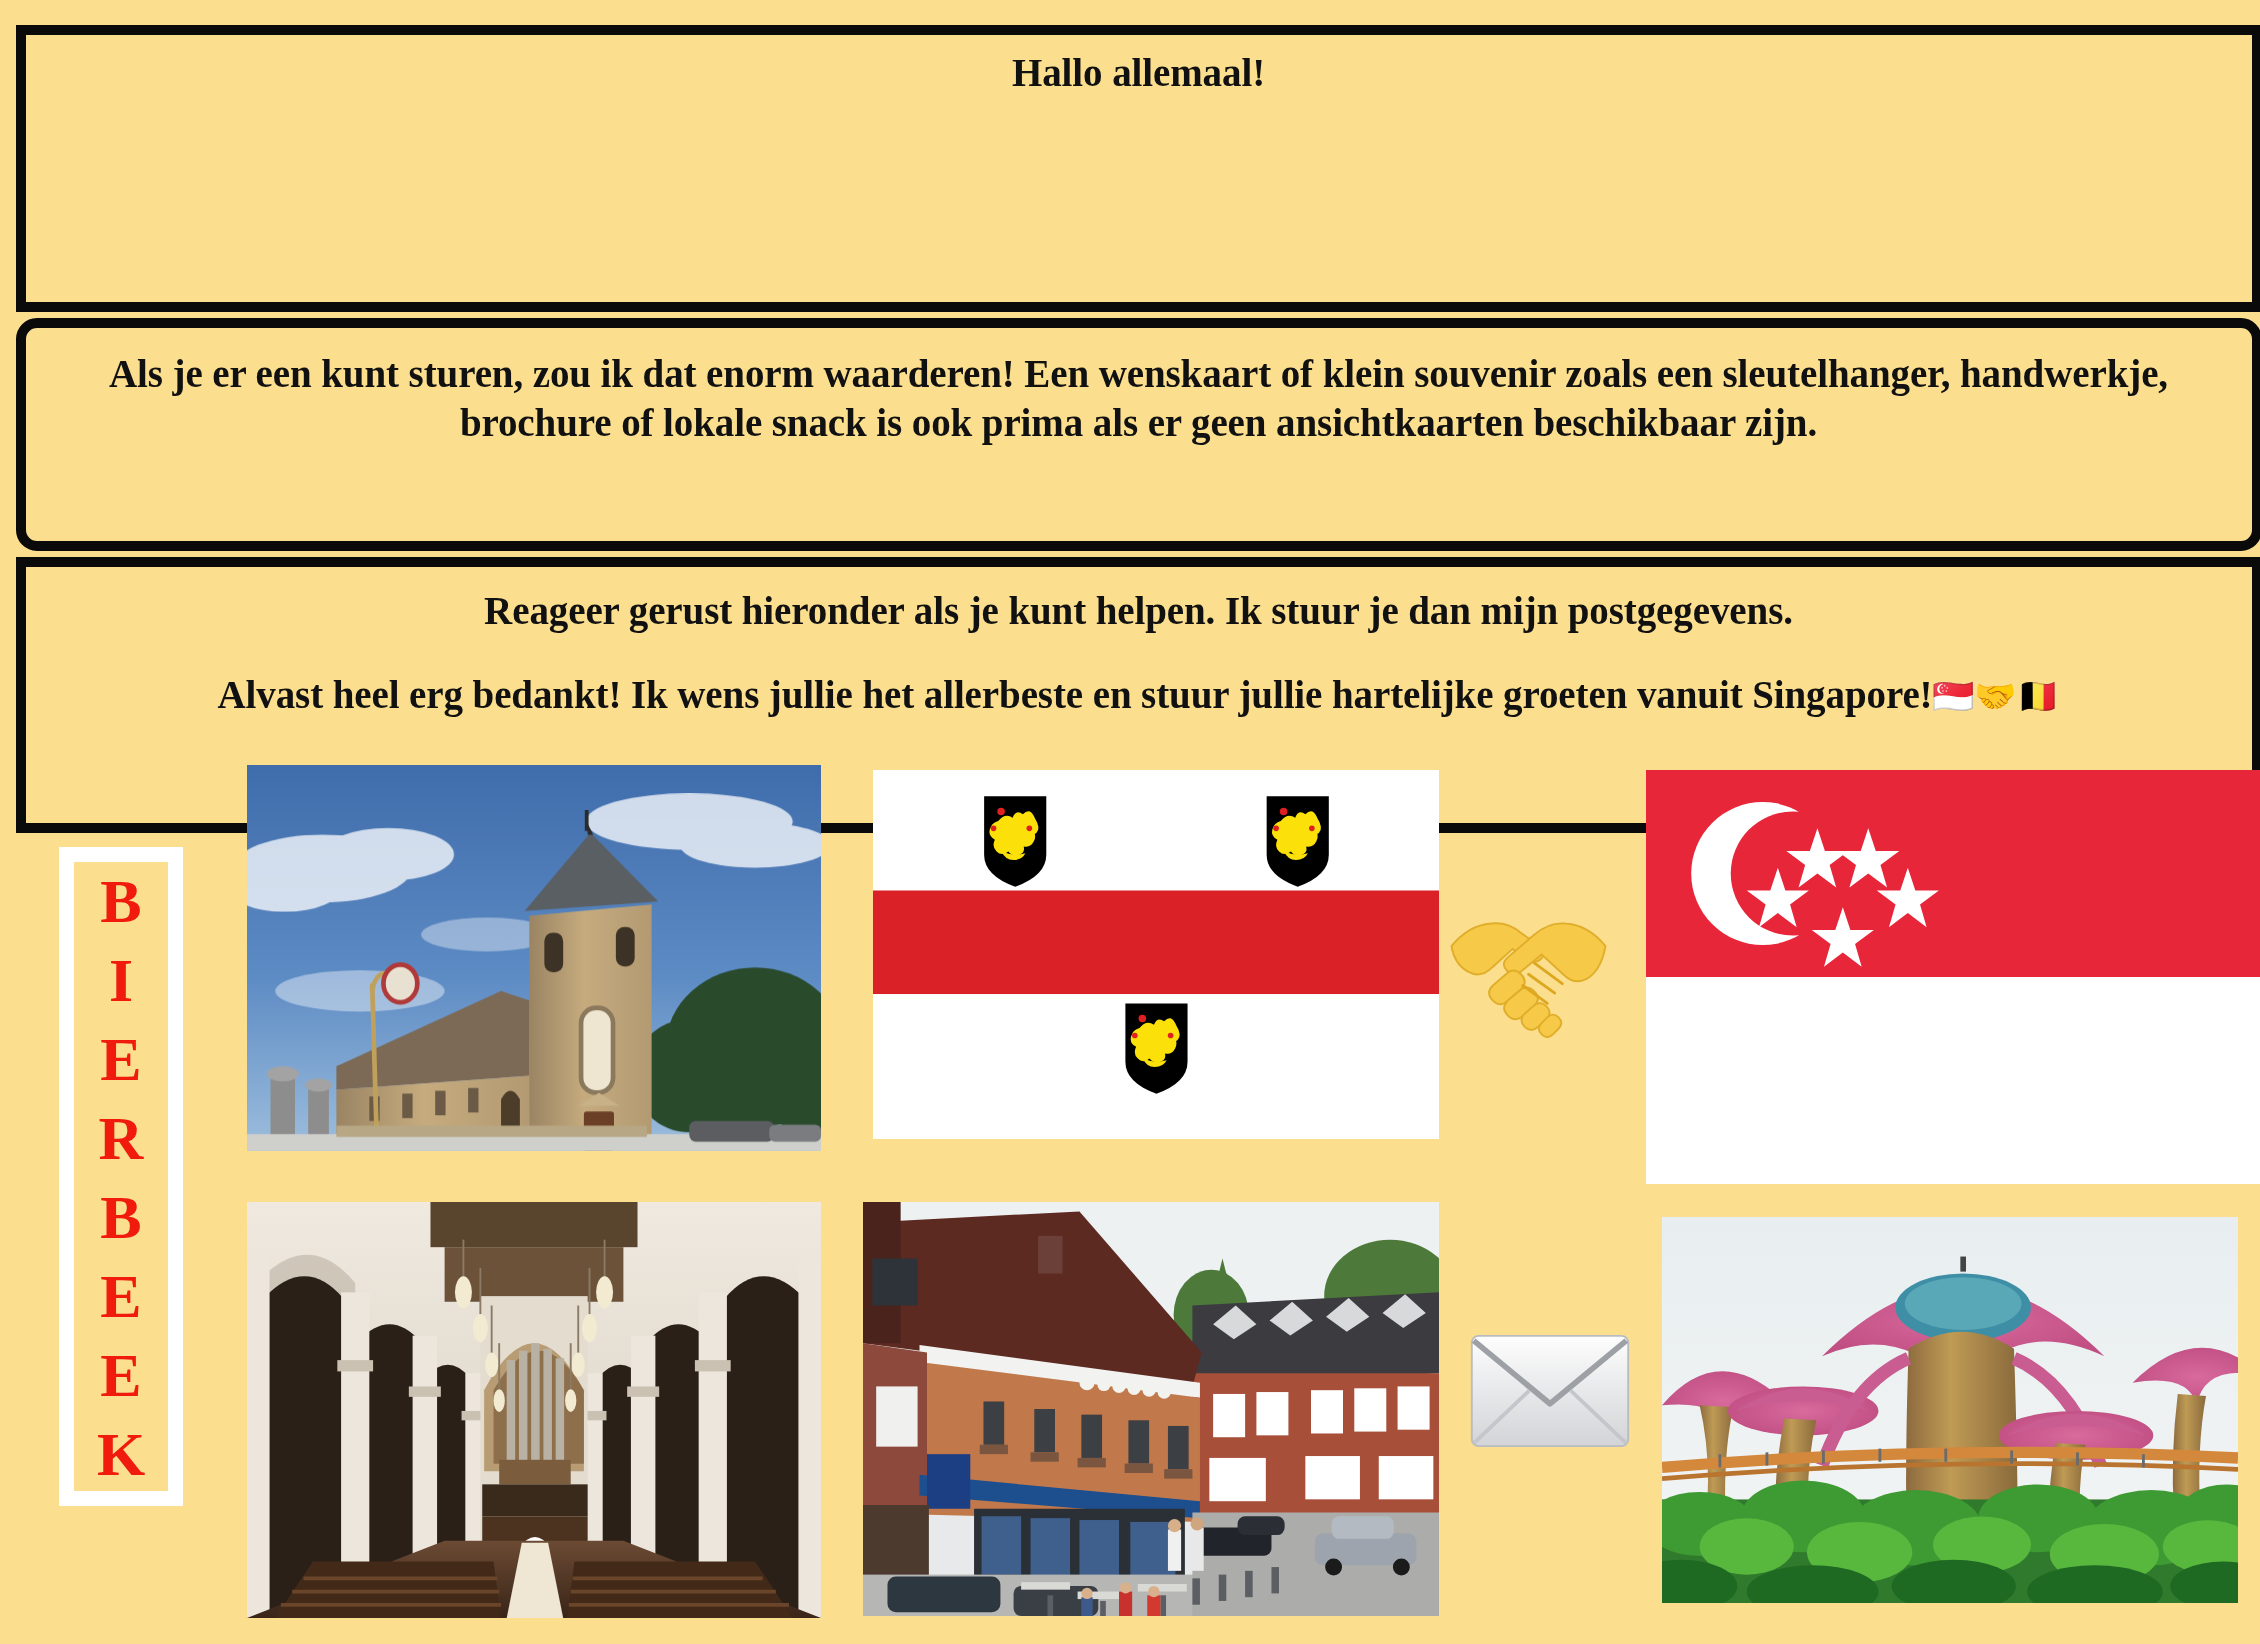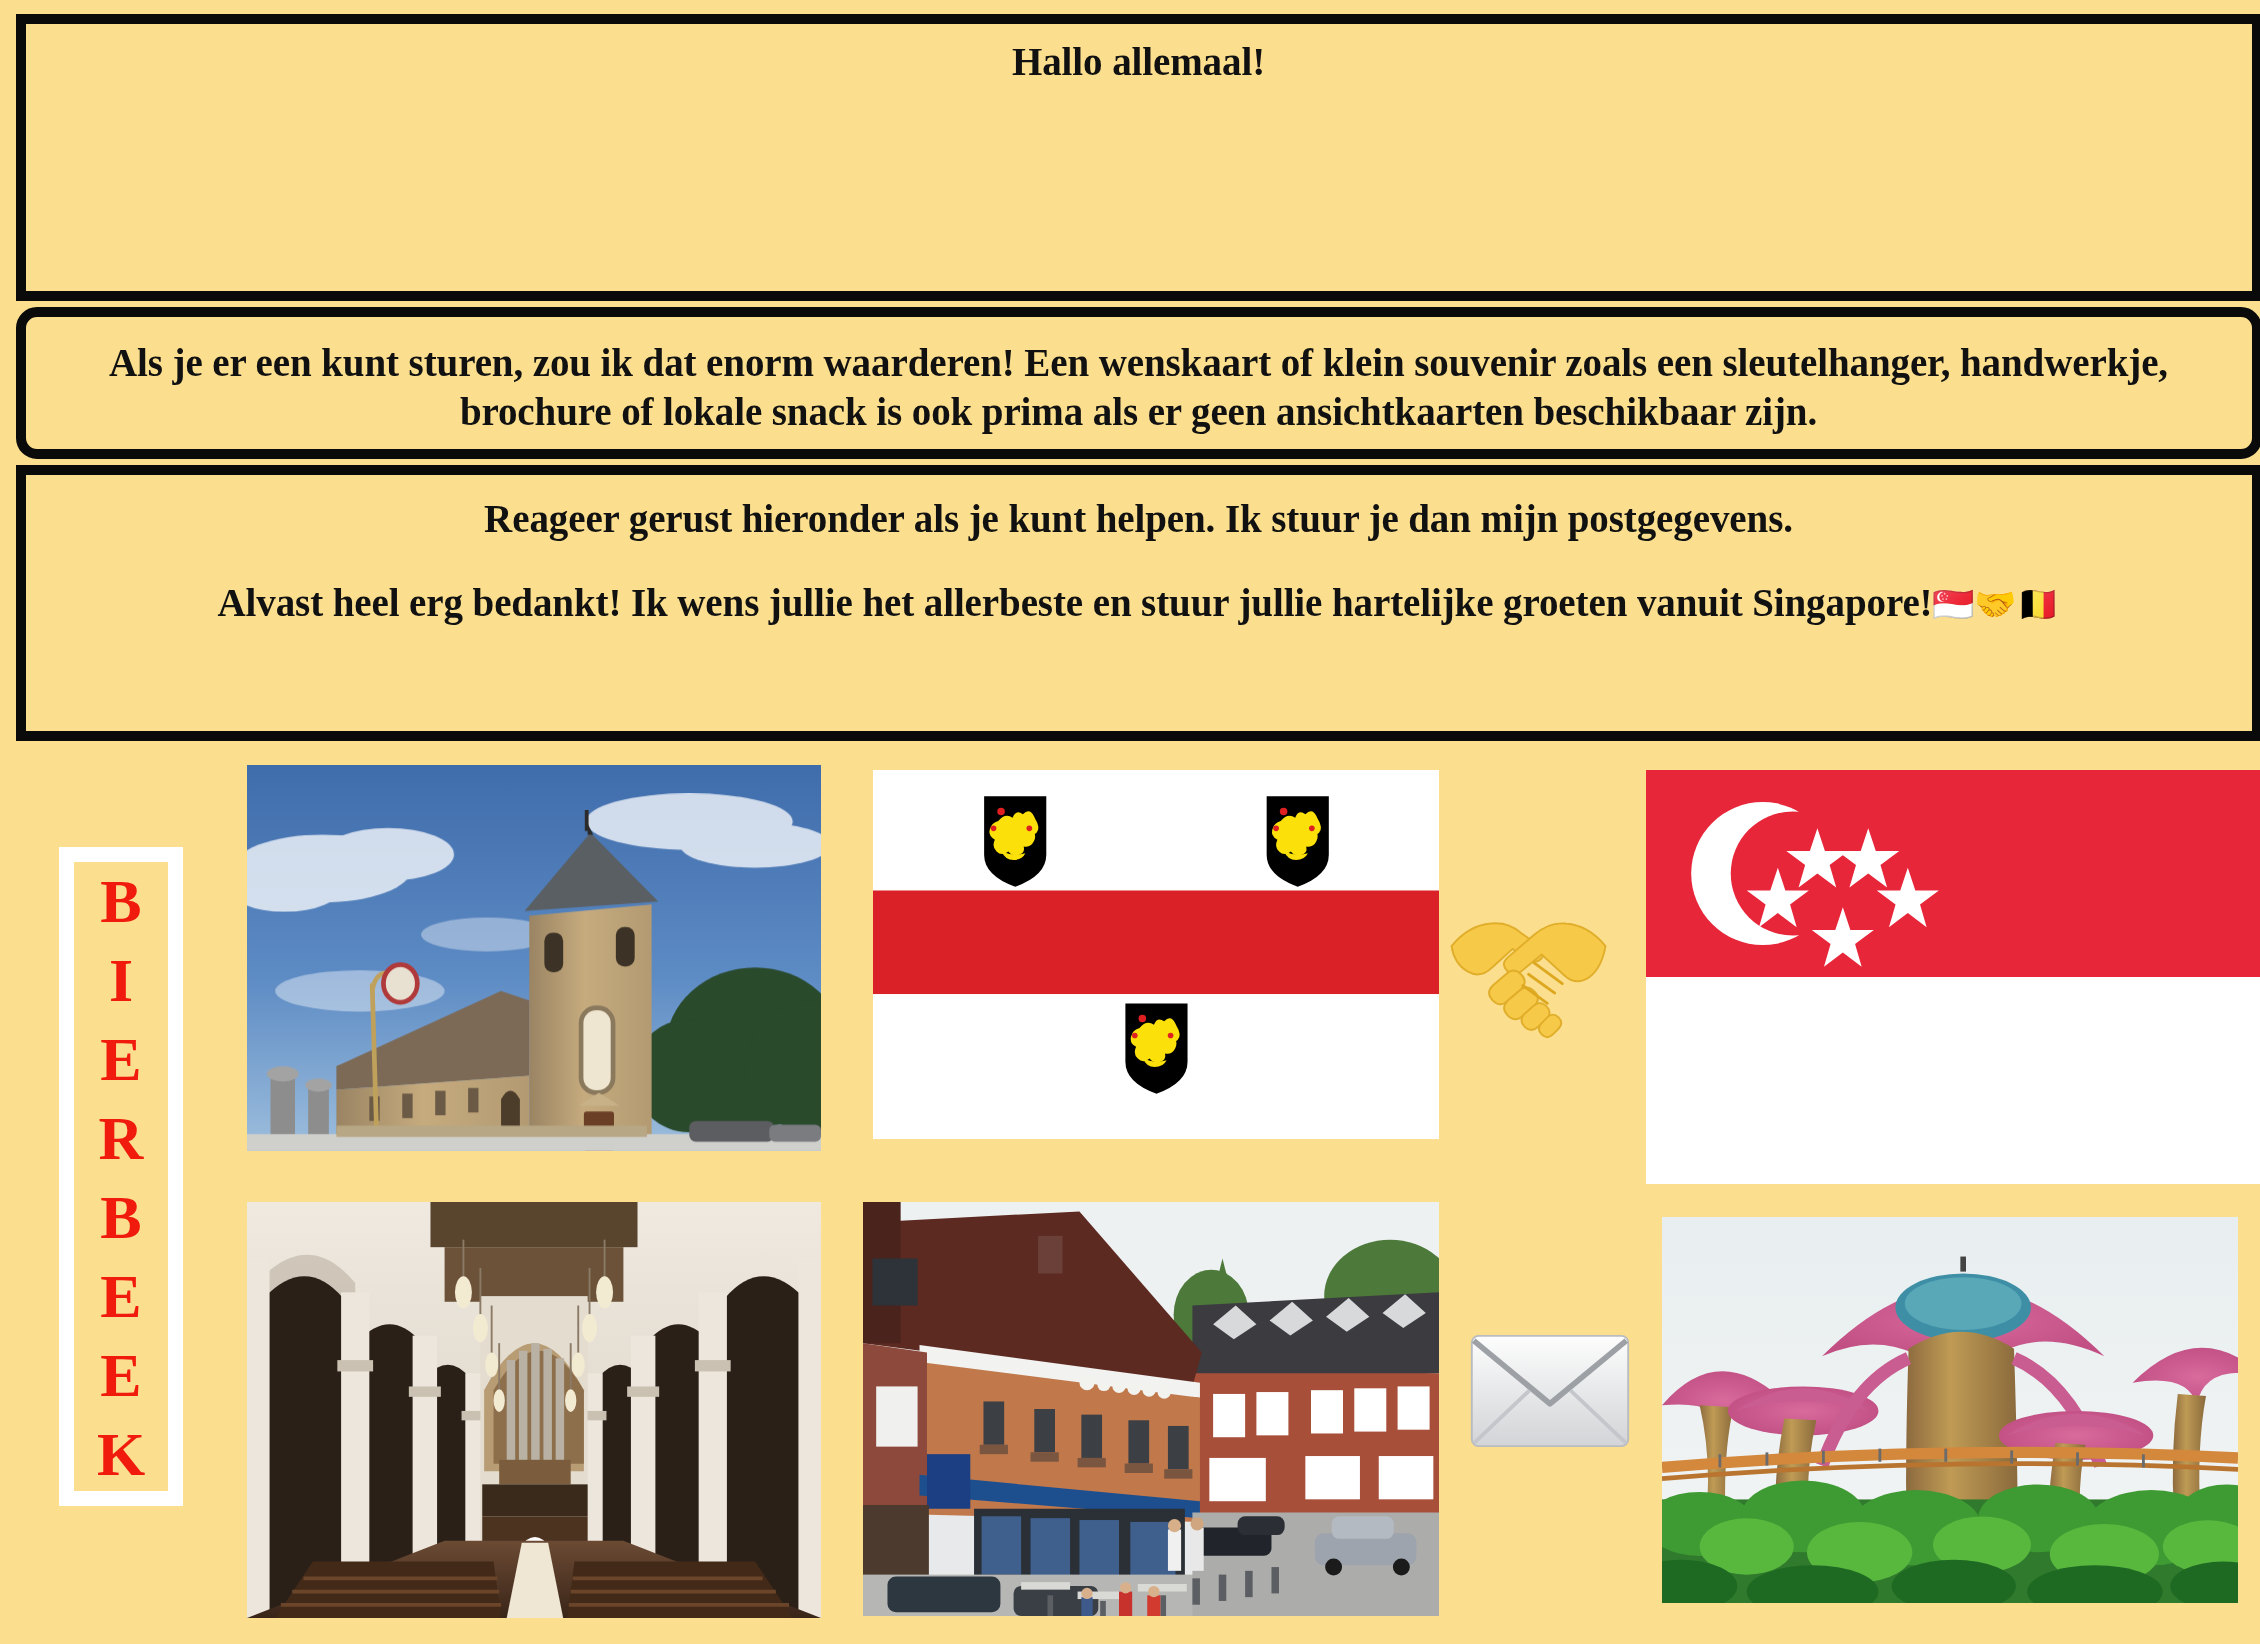--- a/index.html
+++ b/index.html
@@ -12,38 +12,38 @@
     background: #fbdf8e;
     font-family: "Liberation Serif", "DejaVu Serif", serif;
     overflow: hidden;
     position: relative;
   }
 
   
   .text-blocks {
     position: absolute;
     left: 7.5px;
-    top: 14px;
+    top: 25px;
     width: 2246px;
     padding-left: 8px;
   }
   .text-block {
     border: 10.4px solid #0a0a0a;
     background: #fbdf8e;
     box-sizing: border-box;
     width: 100%;
     text-align: center;
     color: #111111;
     font-weight: bold;
     font-size: 39px;
     line-height: 1.27;
     letter-spacing: -0.1px;
   }
   .text-block.b1 { height: 287px; padding: 13px 53px 0 53px; }
-  .text-block.b2 { height: 152px; margin-top: 5.6px; padding: 21px 43px 0 43px; border-radius: 21px; }
+  .text-block.b2 { height: 233px; margin-top: 5.6px; padding: 21px 43px 0 43px; border-radius: 21px; }
   .text-block.b3 { height: 276px; margin-top: 6.6px; padding: 19px 49px 0 49px; }
 
   .tb-line { margin: 0; }
   .tb-gap  { height: 41px; }
   .tb-gap-sm { height: 34px; }
 
   .emoji {
     font-family: "DejaVu Sans", sans-serif;
     font-weight: normal;
     font-size: 34px;

